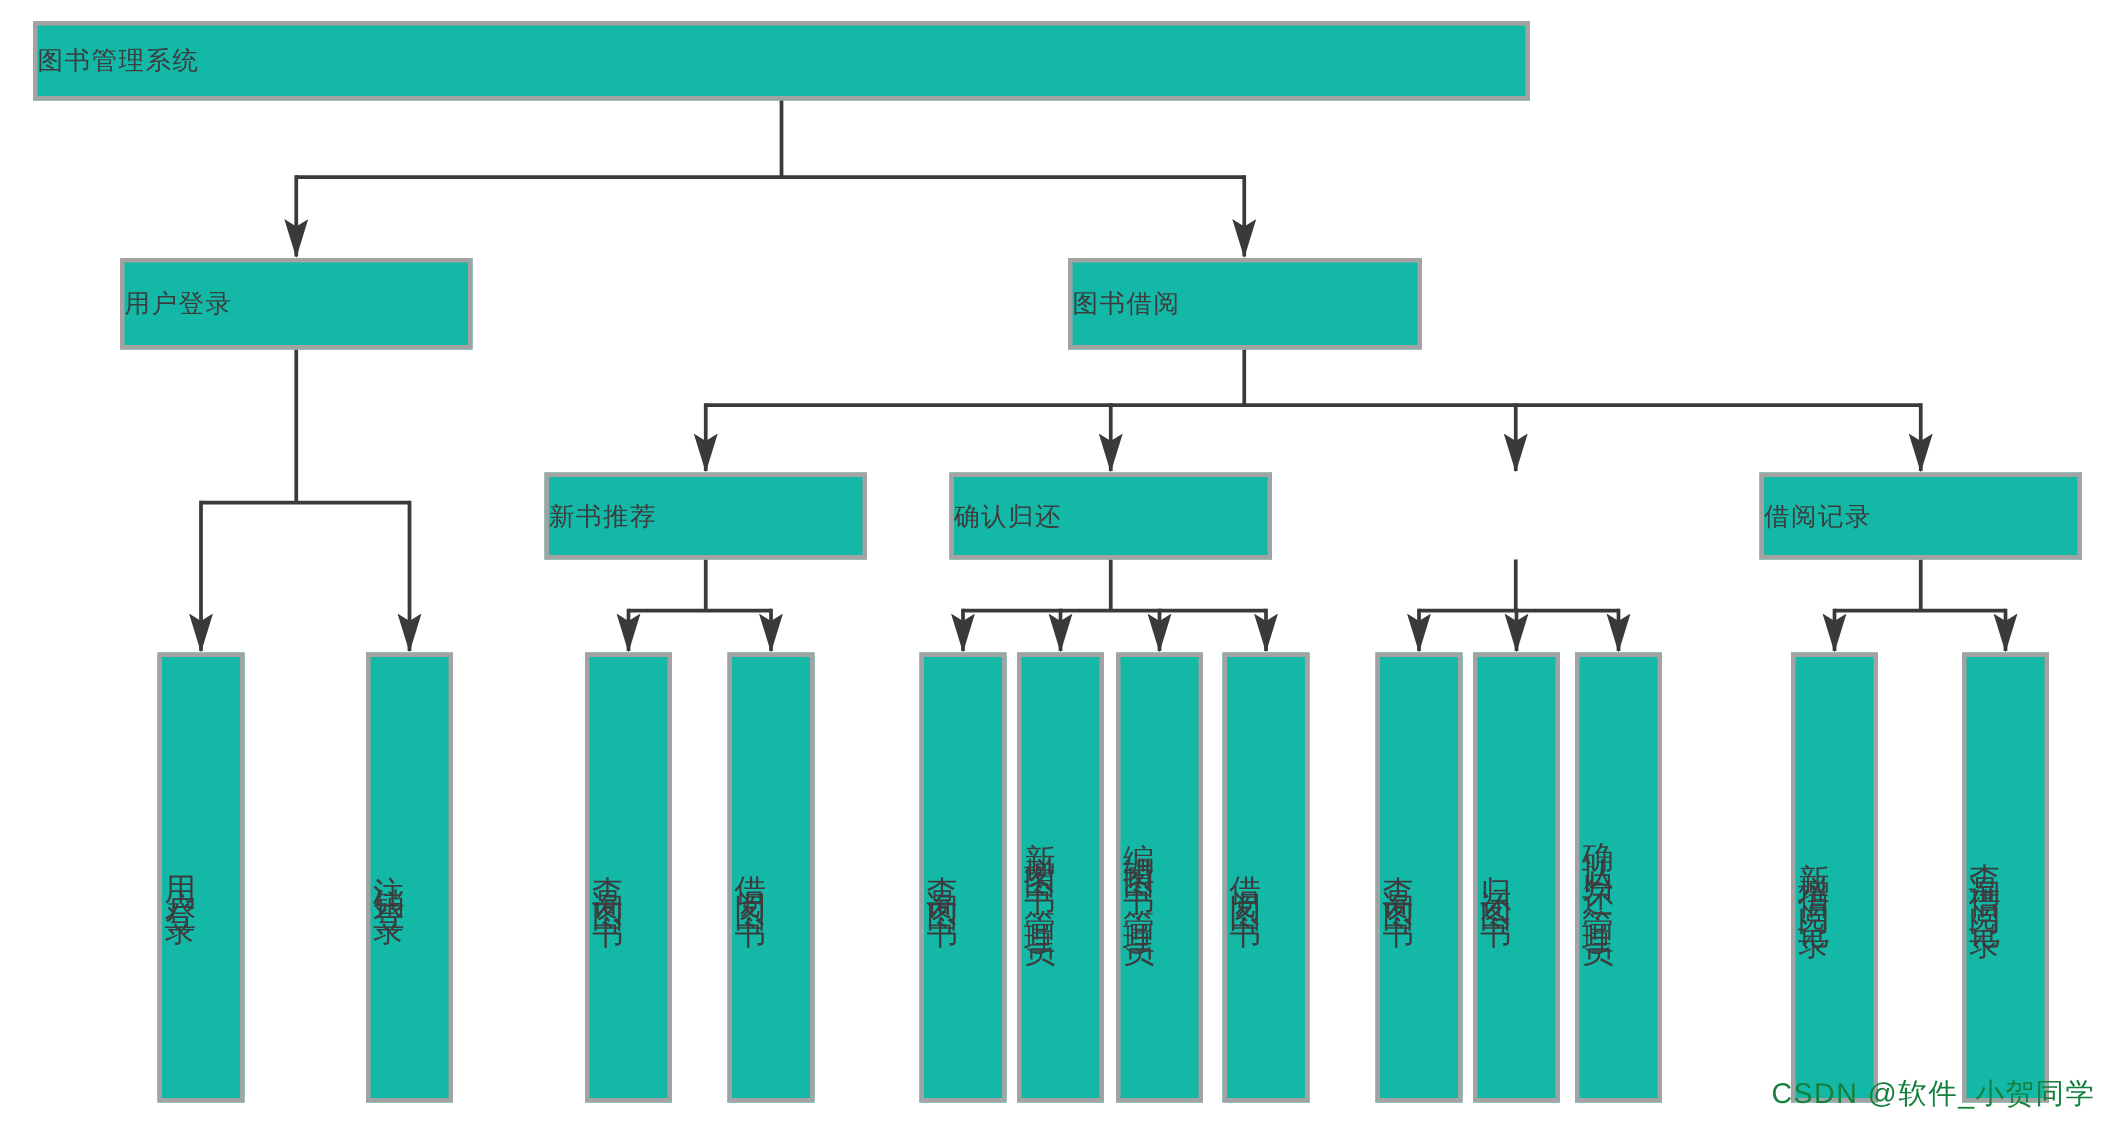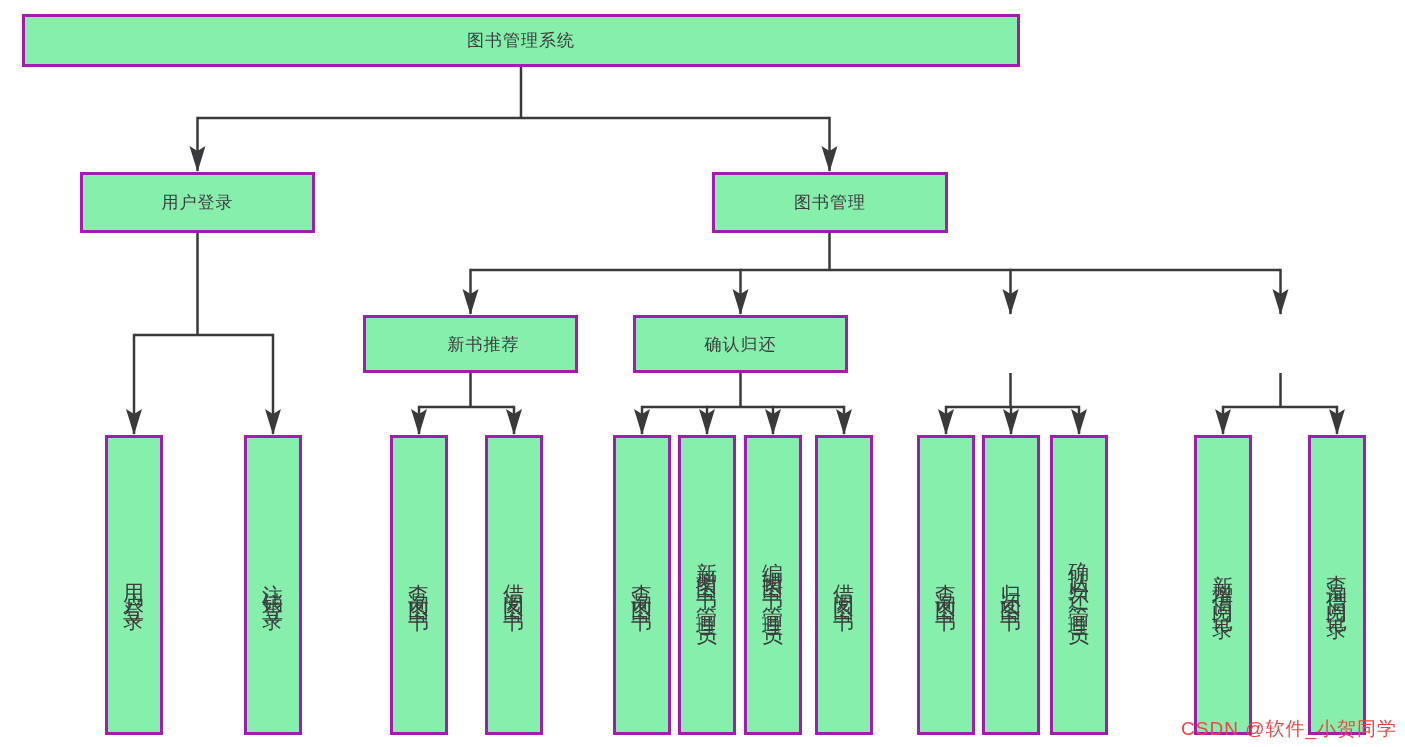--- a/index.html
+++ b/index.html
@@ -7,44 +7,44 @@
     position:relative;
     width:1405px;height:747px;
     background:#ffffff;
     font-family:"Liberation Sans", sans-serif;
     overflow:hidden;
   }
   .connectors{position:absolute;left:0;top:0;width:1405px;height:747px;}
   .box{
     position:absolute;
     box-sizing:border-box;
-    background:#86efac;
-    border:3px solid #a21caf;
-    display:flex;align-items:center;justify-content:center;
+    background:#14b8a6;
+    border:3px solid #a3a3a3;
+    display:flex;align-items:center;
     color:#3c3c3e;
   }
   .hlabel{font-size:17px;letter-spacing:1px;white-space:nowrap;}
   .root{left:22px;top:14px;width:998px;height:53px;}
   .lvl2a{left:80px;top:172px;width:235px;height:61px;}
   .lvl2b{left:712px;top:172px;width:236px;height:61px;}
   .lvl3{top:315px;width:215px;height:58px;}
   .leaf{top:435px;width:58px;height:300px;}
   .vtext{
     writing-mode:vertical-rl;
     font-size:21px;
     letter-spacing:9px;
     line-height:1.1;
     color:#3c3c3e;
     white-space:nowrap;
   }
   .watermark{
     position:absolute;
     right:8px;bottom:5px;
     font-size:19px;
-    color:#ef4444;
+    color:#15803d;
     letter-spacing:1px;
     z-index:10;
     white-space:nowrap;
   }
 </style>
 </head>
 <body>
 
 <div class="stage">
 
@@ -92,28 +92,31 @@
   </svg>
 
   <div class="box root">
     <span class="hlabel">图书管理系统</span>
   </div>
 
   <div class="box lvl2a">
     <span class="hlabel">用户登录</span>
   </div>
   <div class="box lvl2b">
-    <span class="hlabel">图书管理</span>
+    <span class="hlabel">图书借阅</span>
   </div>
 
-  <div class="box lvl3" style="left:363px;padding-left:26px;">
+  <div class="box lvl3" style="left:363px;">
     <span class="hlabel">新书推荐</span>
   </div>
   <div class="box lvl3" style="left:633px;">
     <span class="hlabel">确认归还</span>
+  </div>
+  <div class="box lvl3" style="left:1173px;">
+    <span class="hlabel">借阅记录</span>
   </div>
 
   <div class="box leaf" style="left:105px;">
     <span class="vtext">用户登录</span>
   </div>
   <div class="box leaf" style="left:244px;">
     <span class="vtext">注销登录</span>
   </div>
 
   <div class="box leaf" style="left:390px;">

